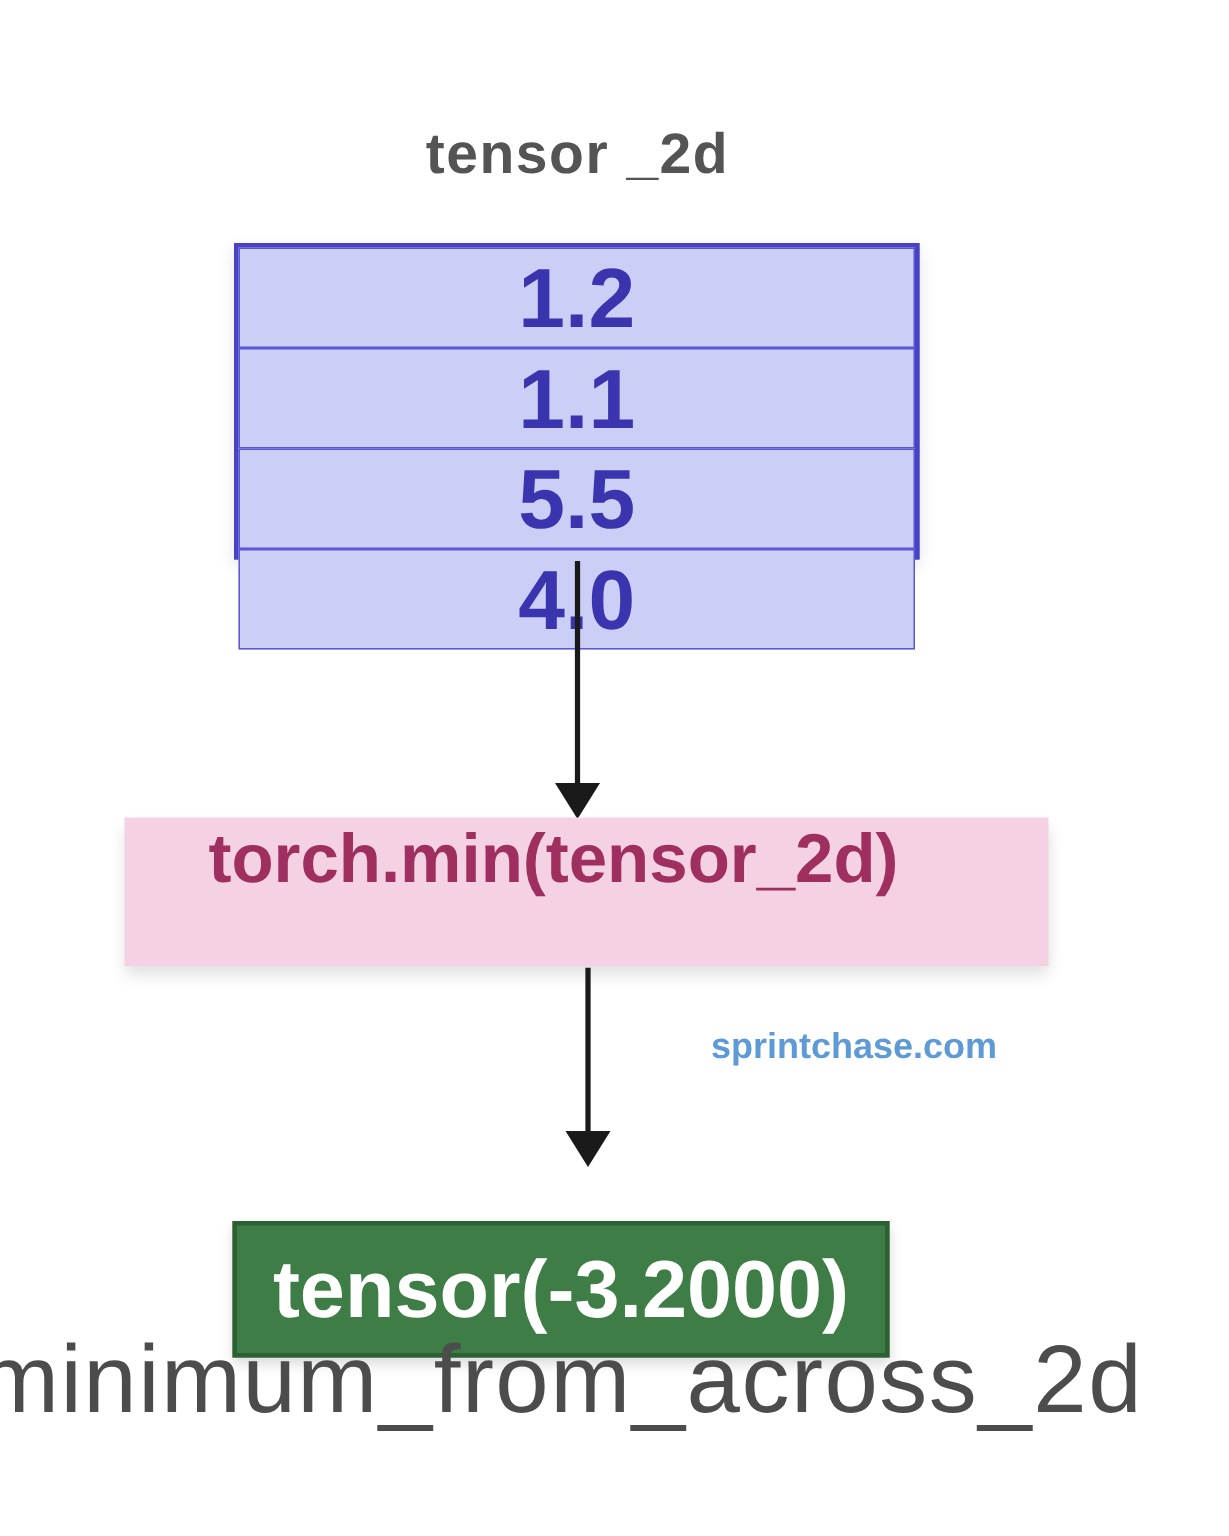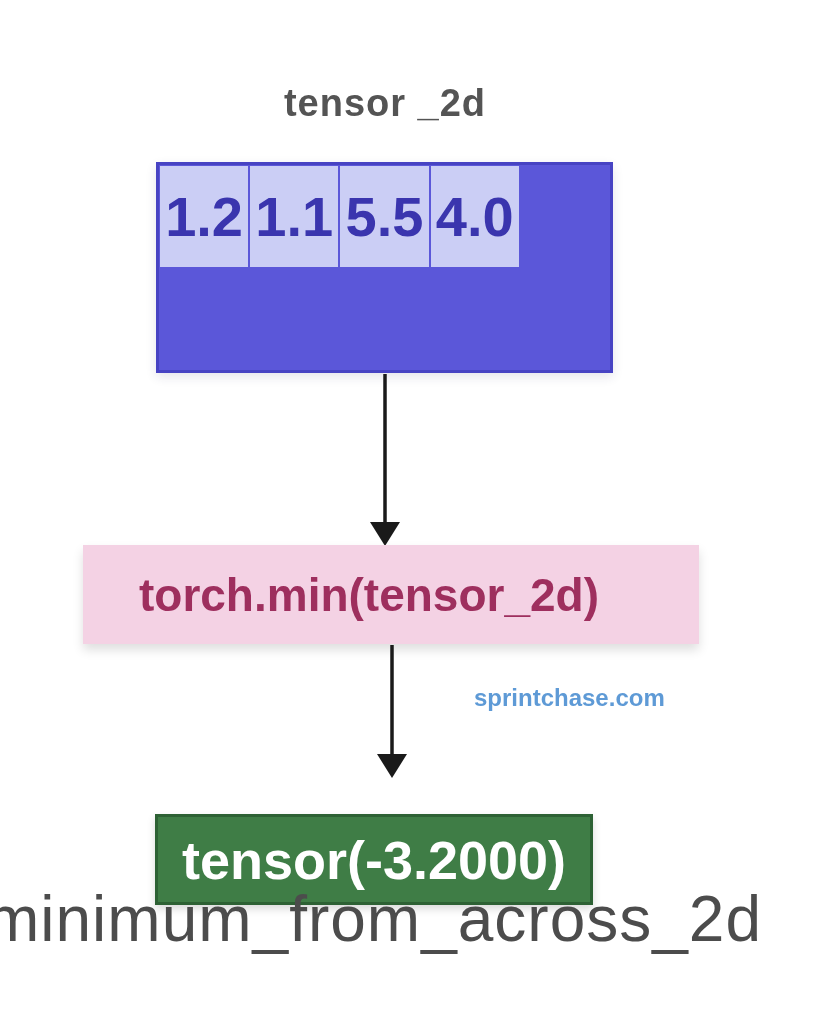--- a/index.html
+++ b/index.html
@@ -37,21 +37,21 @@
     font-weight:600;
     color:var(--title-text);
     letter-spacing:1px;
     white-space:nowrap;
   }
   .tensor-grid{
     position:absolute;
     left:156px;top:162px;
     width:457px;height:211px;
     display:grid;
-    grid-template-columns:repeat(5,1fr);
+    grid-template-columns:repeat(1,1fr);
     grid-template-rows:repeat(2,1fr);
     border:3px solid var(--grid-outer-border);
     background:var(--cell-border);
     box-shadow:0 4px 10px rgba(40,40,90,0.12);
     text-align:right;
   }
   .tensor-cell{
     display:flex;align-items:center;justify-content:center;
     background:var(--cell-bg);
     color:var(--cell-text);
@@ -63,21 +63,21 @@
     background:var(--highlight-bg);
     color:var(--highlight-text);
     border-color:var(--highlight-bg);
   }
   .down-arrow{position:absolute;display:block;}
   .op-box{
     position:absolute;
     left:83px;top:545px;
     width:616px;height:99px;
     background:var(--op-bg);
-    display:flex;align-items:center;justify-content:center;
+    display:flex;justify-content:center;
     box-shadow:0 6px 10px rgba(0,0,0,0.13);
   }
   .op-box .op-label{
     color:var(--op-text);
     font-size:46px;
     font-weight:700;
     transform:translateX(-22px);
     white-space:nowrap;
   }
   .watermark{

